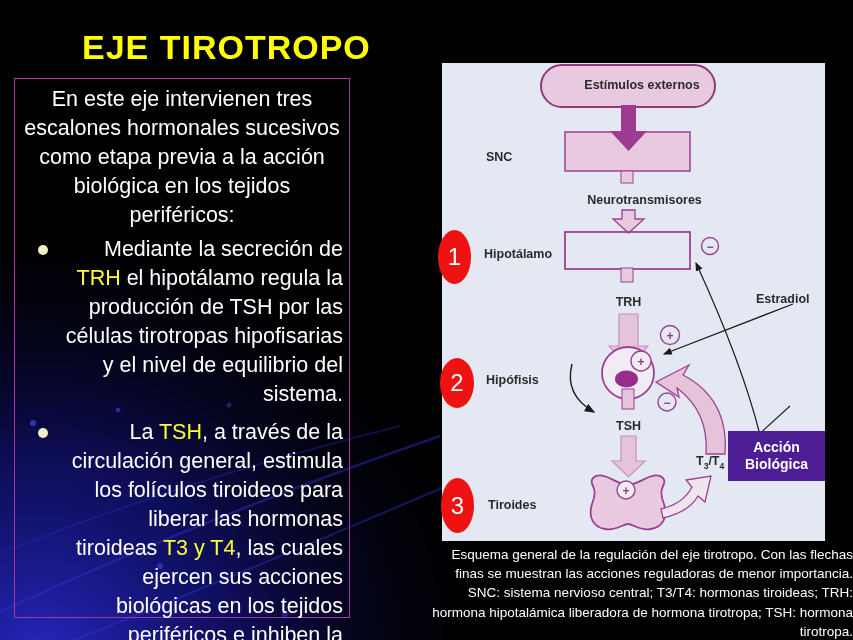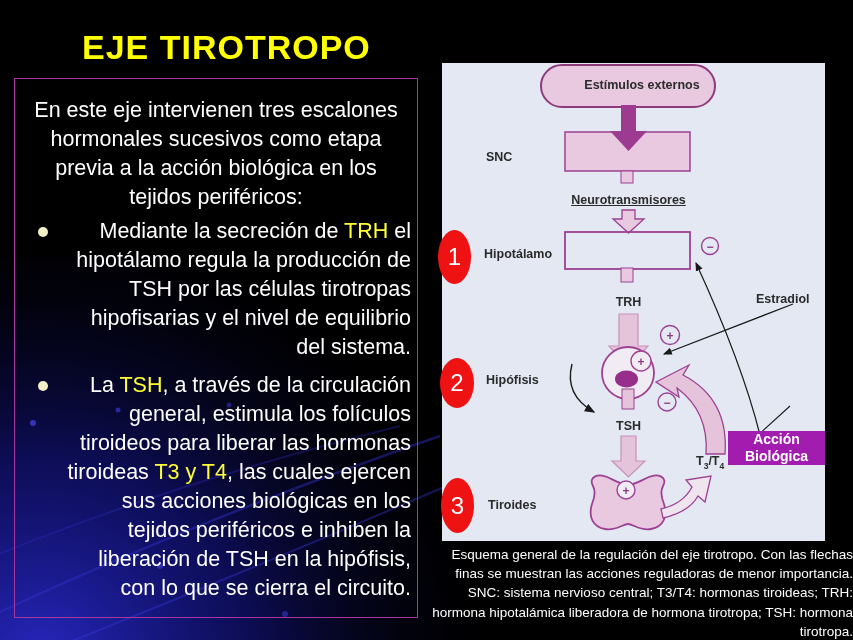--- a/index.html
+++ b/index.html
@@ -1,37 +1,37 @@
 <!DOCTYPE html>
 <html><head>
 <meta charset="utf-8">
 <style>
   html,body{margin:0;padding:0;background:#000;}
   .slide{position:relative;width:853px;height:640px;overflow:hidden;background:#000;
          font-family:"Liberation Sans",sans-serif;margin-top:6px;}
   .bg{position:absolute;left:0;top:0;z-index:0;}
   .title{position:absolute;left:82px;top:22px;z-index:2;margin:0;
          font-size:34px;font-weight:bold;letter-spacing:1px;color:#ffff00;}
-  .textbox{position:absolute;left:14px;top:72px;width:404px;height:540px;z-index:2;
-           border:1.5px solid #a835a0;box-sizing:border-box;padding:15px 6px 0 6px;
+  .textbox{position:absolute;left:14px;top:72px;width:336px;height:540px;z-index:2;
+           border:1.5px solid #a835a0;box-sizing:border-box;padding:4px 6px 0 6px;
            color:#ffffff;font-size:21.5px;line-height:29px;}
   .intro{margin:2px 2px 5px 2px;text-align:center;}
   .blist{list-style:none;margin:0;padding:0;}
   .blist li{position:relative;padding-left:44px;margin:0 0 9px 0;text-align:right;}
   .dot{position:absolute;left:17px;top:10px;width:10px;height:10px;border-radius:50%;
        background:#f2eec6;}
   .hl{color:#ffff33;}
   .panel{position:absolute;left:442px;top:57px;width:383px;height:478px;z-index:1;
          background:#e3e8f3;}
   .dsvg{position:absolute;left:0;top:0;}
   .dlabel{position:absolute;color:#2b2b2b;font-size:12.5px;font-weight:600;white-space:nowrap;}
   .dlabel.ctr{text-align:center;}
   .t3t4{font-weight:700;font-size:12.5px;}
   .t3t4 sub{font-size:8.5px;}
-  .actionbox{position:absolute;left:286px;top:368px;width:97px;height:34px;background:#a21caf;
+  .actionbox{position:absolute;left:286px;top:368px;width:97px;height:50px;background:#4c1d95;
              display:flex;flex-direction:column;align-items:center;justify-content:center;
              color:#ffffff;font-weight:bold;font-size:14px;line-height:17px;}
   .badge{position:absolute;z-index:3;background:#ee1212;border-radius:50%;
          display:flex;align-items:center;justify-content:center;
          color:#ffffff;font-size:24px;}
   .badge1{left:438px;top:224px;width:33px;height:54px;}
   .badge2{left:440px;top:352px;width:34px;height:50px;}
   .badge3{left:441px;top:472px;width:33px;height:55px;}
   .caption{position:absolute;left:430px;top:539px;width:423px;z-index:2;text-align:right;
            color:#ffffff;font-size:13.5px;line-height:19.2px;}
@@ -139,21 +139,21 @@
         <text x="225" y="340" text-anchor="middle" dominant-baseline="central" class="sym">−</text>
       </g>
       <g>
         <circle cx="184" cy="427" r="9" fill="#f1ebf3" stroke="#9c4193" stroke-width="1.4"></circle>
         <text x="184" y="428" text-anchor="middle" dominant-baseline="central" class="sym">+</text>
       </g>
     </svg>
 
     <div class="dlabel ctr" style="left:99px;top:15px;width:202px;">Estímulos externos</div>
     <div class="dlabel" style="left:44px;top:87px;">SNC</div>
-    <div class="dlabel ctr" style="left:112px;top:130px;width:149px;text-decoration:underline;">Neurotransmisores</div>
+    <div class="dlabel ctr" style="left:128px;top:130px;width:149px;">Neurotransmisores</div>
     <div class="dlabel" style="left:42px;top:184px;">Hipotálamo</div>
     <div class="dlabel ctr" style="left:160px;top:232px;width:53px;">TRH</div>
     <div class="dlabel" style="left:314px;top:229px;">Estradiol</div>
     <div class="dlabel" style="left:44px;top:310px;">Hipófisis</div>
     <div class="dlabel ctr" style="left:160px;top:356px;width:53px;">TSH</div>
     <div class="dlabel" style="left:46px;top:435px;">Tiroides</div>
     <div class="dlabel t3t4" style="left:254px;top:391px;"><span>T</span><sub>3</sub><span>/T</span><sub>4</sub></div>
 
     <div class="actionbox">
       <div>Acción</div>

